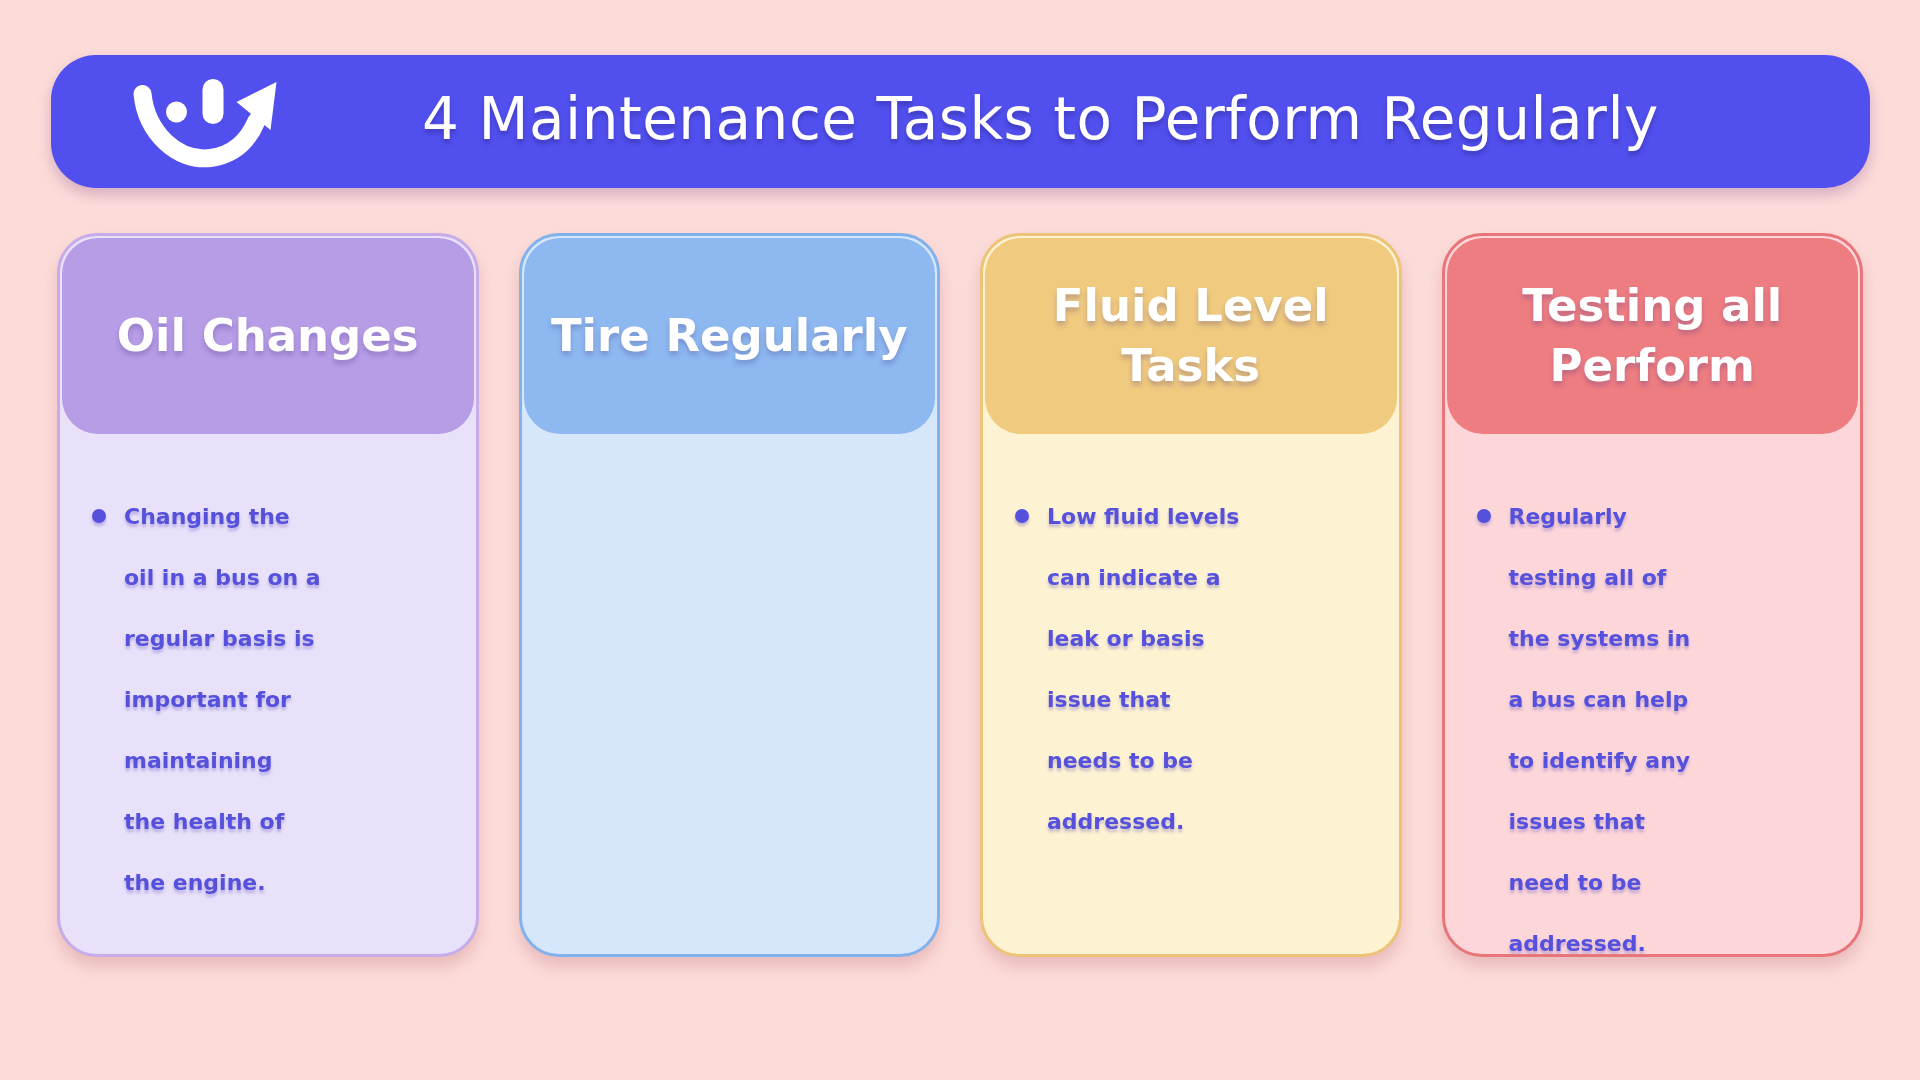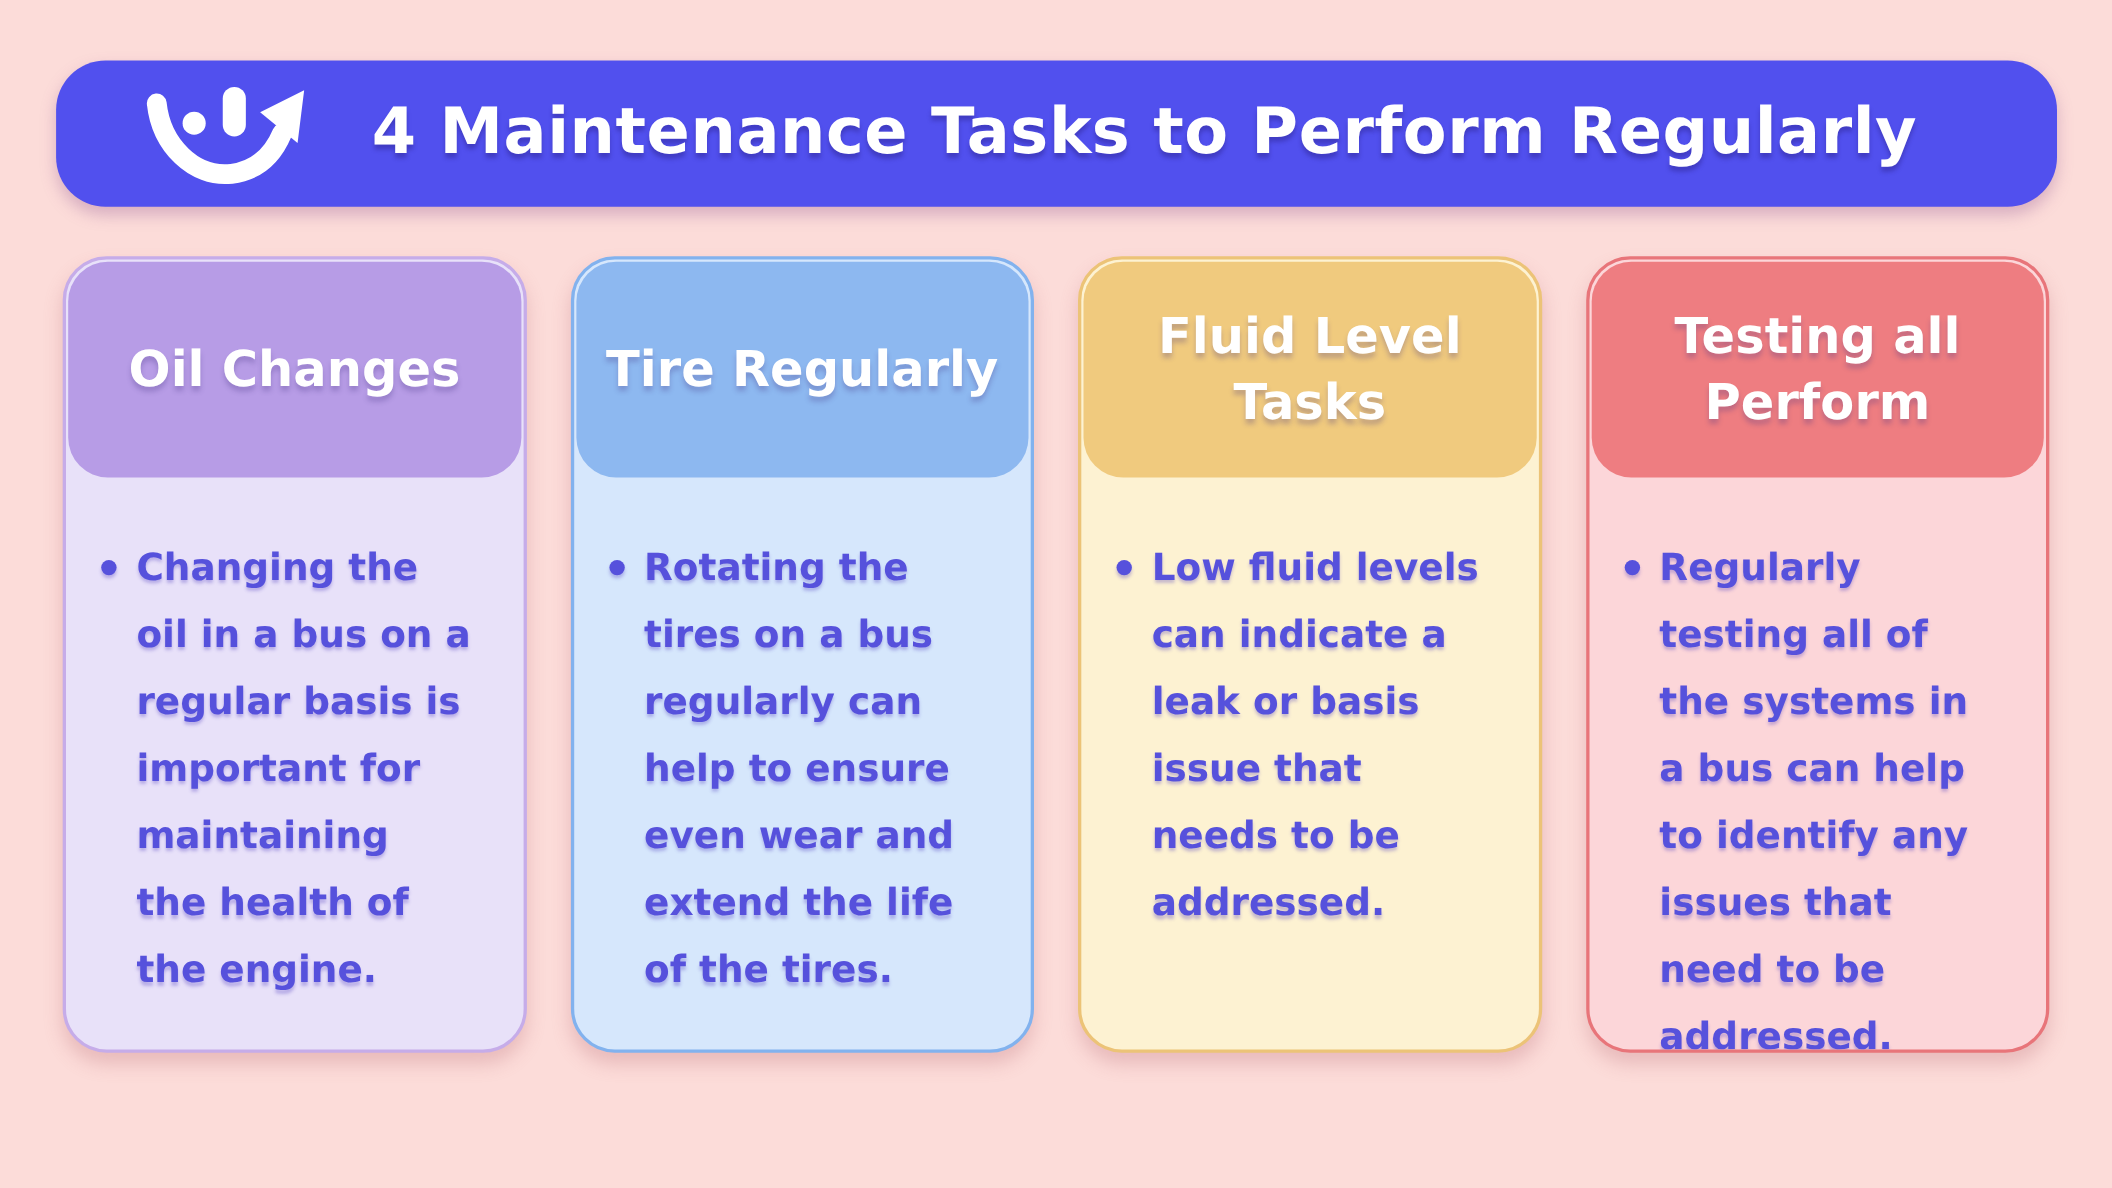--- a/index.html
+++ b/index.html
@@ -29,21 +29,21 @@
   }
   .page-title {
     position: absolute;
     left: 0; right: 0; top: 50%;
     transform: translateY(-54%);
     padding-left: 160px;
     margin: 0;
     text-align: center;
     color: #ffffff;
     font-size: 58px;
-    font-weight: bold;
+    font-weight: normal;
     letter-spacing: 0.5px;
     text-shadow: 0 4px 4px rgba(40, 30, 130, 0.40);
     white-space: nowrap;
   }
 
   
   .cards-row {
     position: absolute;
     left: 57px; top: 233px;
     width: 1806px; height: 724px;
@@ -76,21 +76,21 @@
     text-align: center;
     white-space: pre-line;
     text-shadow: 0 4px 5px rgba(70, 50, 130, 0.28);
   }
   .card-body { padding: 50px 14px 0 30px; }
   .bullet-list { margin: 0; padding: 0; list-style: none; }
   .bullet-item {
     position: relative;
     padding-left: 34px;
     color: #5651dc;
-    font-size: 34px;
+    font-size: 22px;
     font-weight: bold;
     line-height: 61px;
     white-space: pre-line;
     text-shadow: 0 3px 3px rgba(70, 50, 190, 0.30);
   }
   .bullet-item::before {
     content: "";
     position: absolute;
     left: 2px; top: 23px;
     width: 14px; height: 14px;
@@ -128,31 +128,20 @@
 the health of
 the engine.</li>
       </ul>
     </div>
   </div>
 
   <div class="card" style="--hdr: #8db8f0; --body: #d6e7fc; --border: #82b2ee;">
     <div class="card-header">
       <span class="card-title">Tire Regularly</span>
     </div>
-    <div class="card-body">
-      <ul class="bullet-list">
-        <li class="bullet-item">Rotating the
-tires on a bus
-regularly can
-help to ensure
-even wear and
-extend the life
-of the tires.</li>
-      </ul>
-    </div>
   </div>
 
   <div class="card" style="--hdr: #f0ca7e; --body: #fdf2d2; --border: #ecc377;">
     <div class="card-header">
       <span class="card-title">Fluid Level
 Tasks</span>
     </div>
     <div class="card-body">
       <ul class="bullet-list">
         <li class="bullet-item">Low fluid levels

